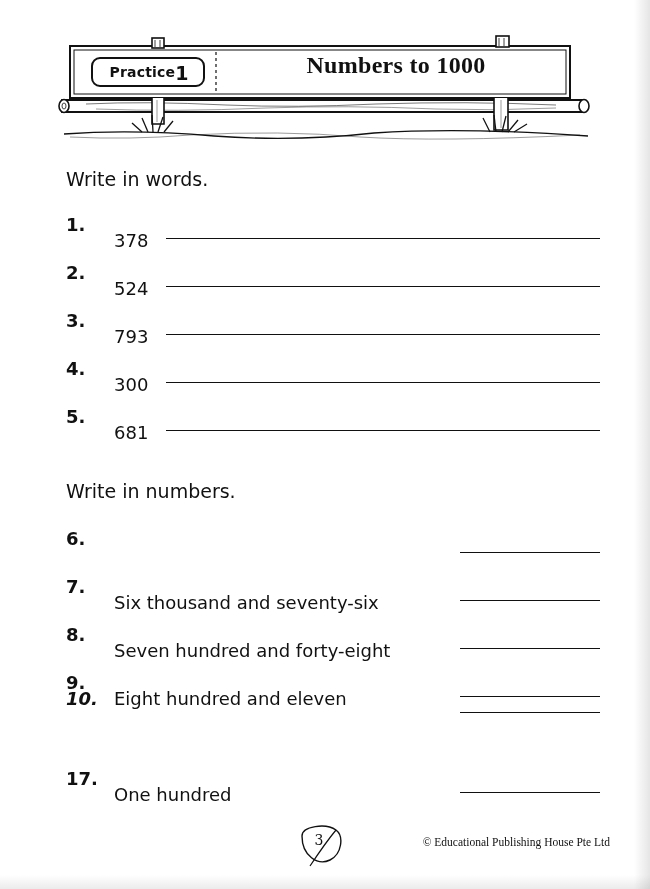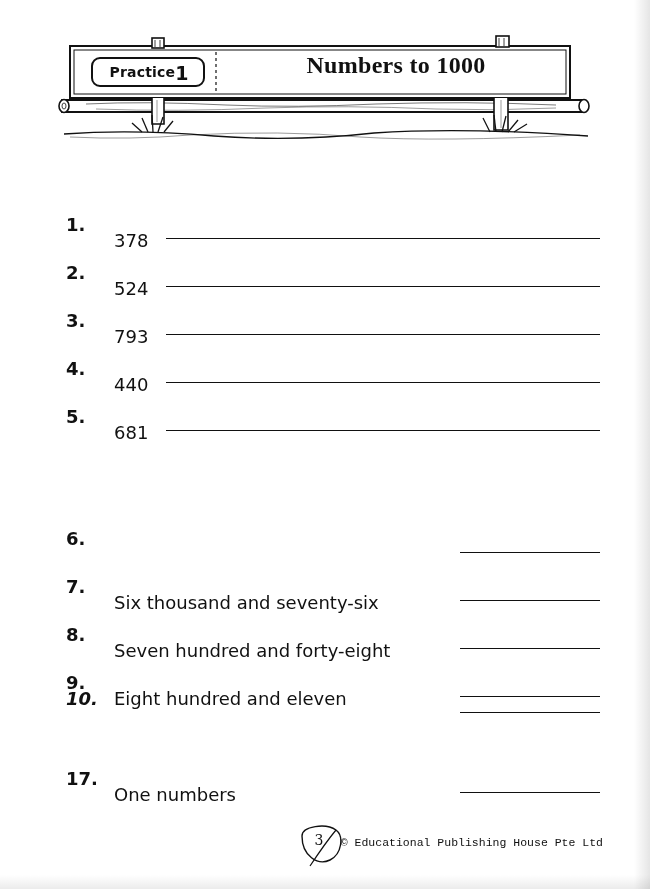--- a/index.html
+++ b/index.html
@@ -147,23 +147,23 @@
     left: 296px;
     top: 832px;
     width: 46px;
     text-align: center;
     font-family: "DejaVu Serif", serif;
     font-size: 14px;
     color: #111;
   }
   .copyright {
     position: absolute;
-    right: 47px;
+    right: 40px;
     top: 836px;
-    font-family: Liberation Mono, monospace;
+    font-family: Liberation Serif, serif;
     font-size: 11.5px;
     color: #111;
   }
 
   
   .edge-shadow-right {
     position: absolute;
     right: 0; top: 0;
     width: 16px; height: 889px;
     background: linear-gradient(to left, rgba(0,0,0,0.10), rgba(0,0,0,0));
@@ -232,20 +232,21 @@
     </svg>
 
     <div class="banner-practice-label">
       <span class="practice-word">Practice</span>
       <span class="practice-num">1</span>
     </div>
 
     <div class="banner-title">Numbers to 1000</div>
   </div>
 
+  <div class="instruction" id="instruction-words">Write in words.</div>
 
   <div class="q-row sec-a" style="top:214px;">
     <span class="q-num">1.</span>
     <span class="q-text">378</span>
     <span class="answer-line"></span>
   </div>
 
   <div class="q-row sec-a" style="top:262px;">
     <span class="q-num">2.</span>
     <span class="q-text">524</span>
@@ -253,30 +254,31 @@
   </div>
 
   <div class="q-row sec-a" style="top:310px;">
     <span class="q-num">3.</span>
     <span class="q-text">793</span>
     <span class="answer-line"></span>
   </div>
 
   <div class="q-row sec-a" style="top:358px;">
     <span class="q-num">4.</span>
-    <span class="q-text">440</span>
+    <span class="q-text">300</span>
     <span class="answer-line"></span>
   </div>
 
   <div class="q-row sec-a" style="top:406px;">
     <span class="q-num">5.</span>
     <span class="q-text">681</span>
     <span class="answer-line"></span>
   </div>
 
+  <div class="instruction" id="instruction-numbers">Write in numbers.</div>
 
   <div class="q-row sec-b" style="top:528px;">
     <span class="q-num">6.</span>
     <span class="answer-line"></span>
   </div>
 
   <div class="q-row sec-b" style="top:576px;">
     <span class="q-num">7.</span>
     <span class="q-text">Six thousand and seventy-six</span>
     <span class="answer-line"></span>
@@ -294,21 +296,21 @@
     <span class="answer-line"></span>
   </div>
 
   <div class="q-row sec-b" style="top:688px;font-style:italic;">
     <span class="q-num">10.</span>
     <span class="answer-line"></span>
   </div>
 
   <div class="q-row sec-b" style="top:768px;">
     <span class="q-num">17.</span>
-    <span class="q-text">One numbers</span>
+    <span class="q-text">One hundred</span>
     <span class="answer-line"></span>
   </div>
 
   <svg class="footer-leaf" viewBox="0 0 58 44" xmlns="http://www.w3.org/2000/svg">
     <path d="M6 12 C6 2, 30 -1, 40 6 C48 12, 46 30, 34 36 C22 42, 6 32, 6 12 Z" fill="#ffffff" stroke="#111" stroke-width="1.4"></path>
     <path d="M40 6 C30 18, 22 30, 14 42" fill="none" stroke="#111" stroke-width="1.2"></path>
   </svg>
   <div class="page-number">3</div>
   <div class="copyright">© Educational Publishing House Pte Ltd</div>
 

